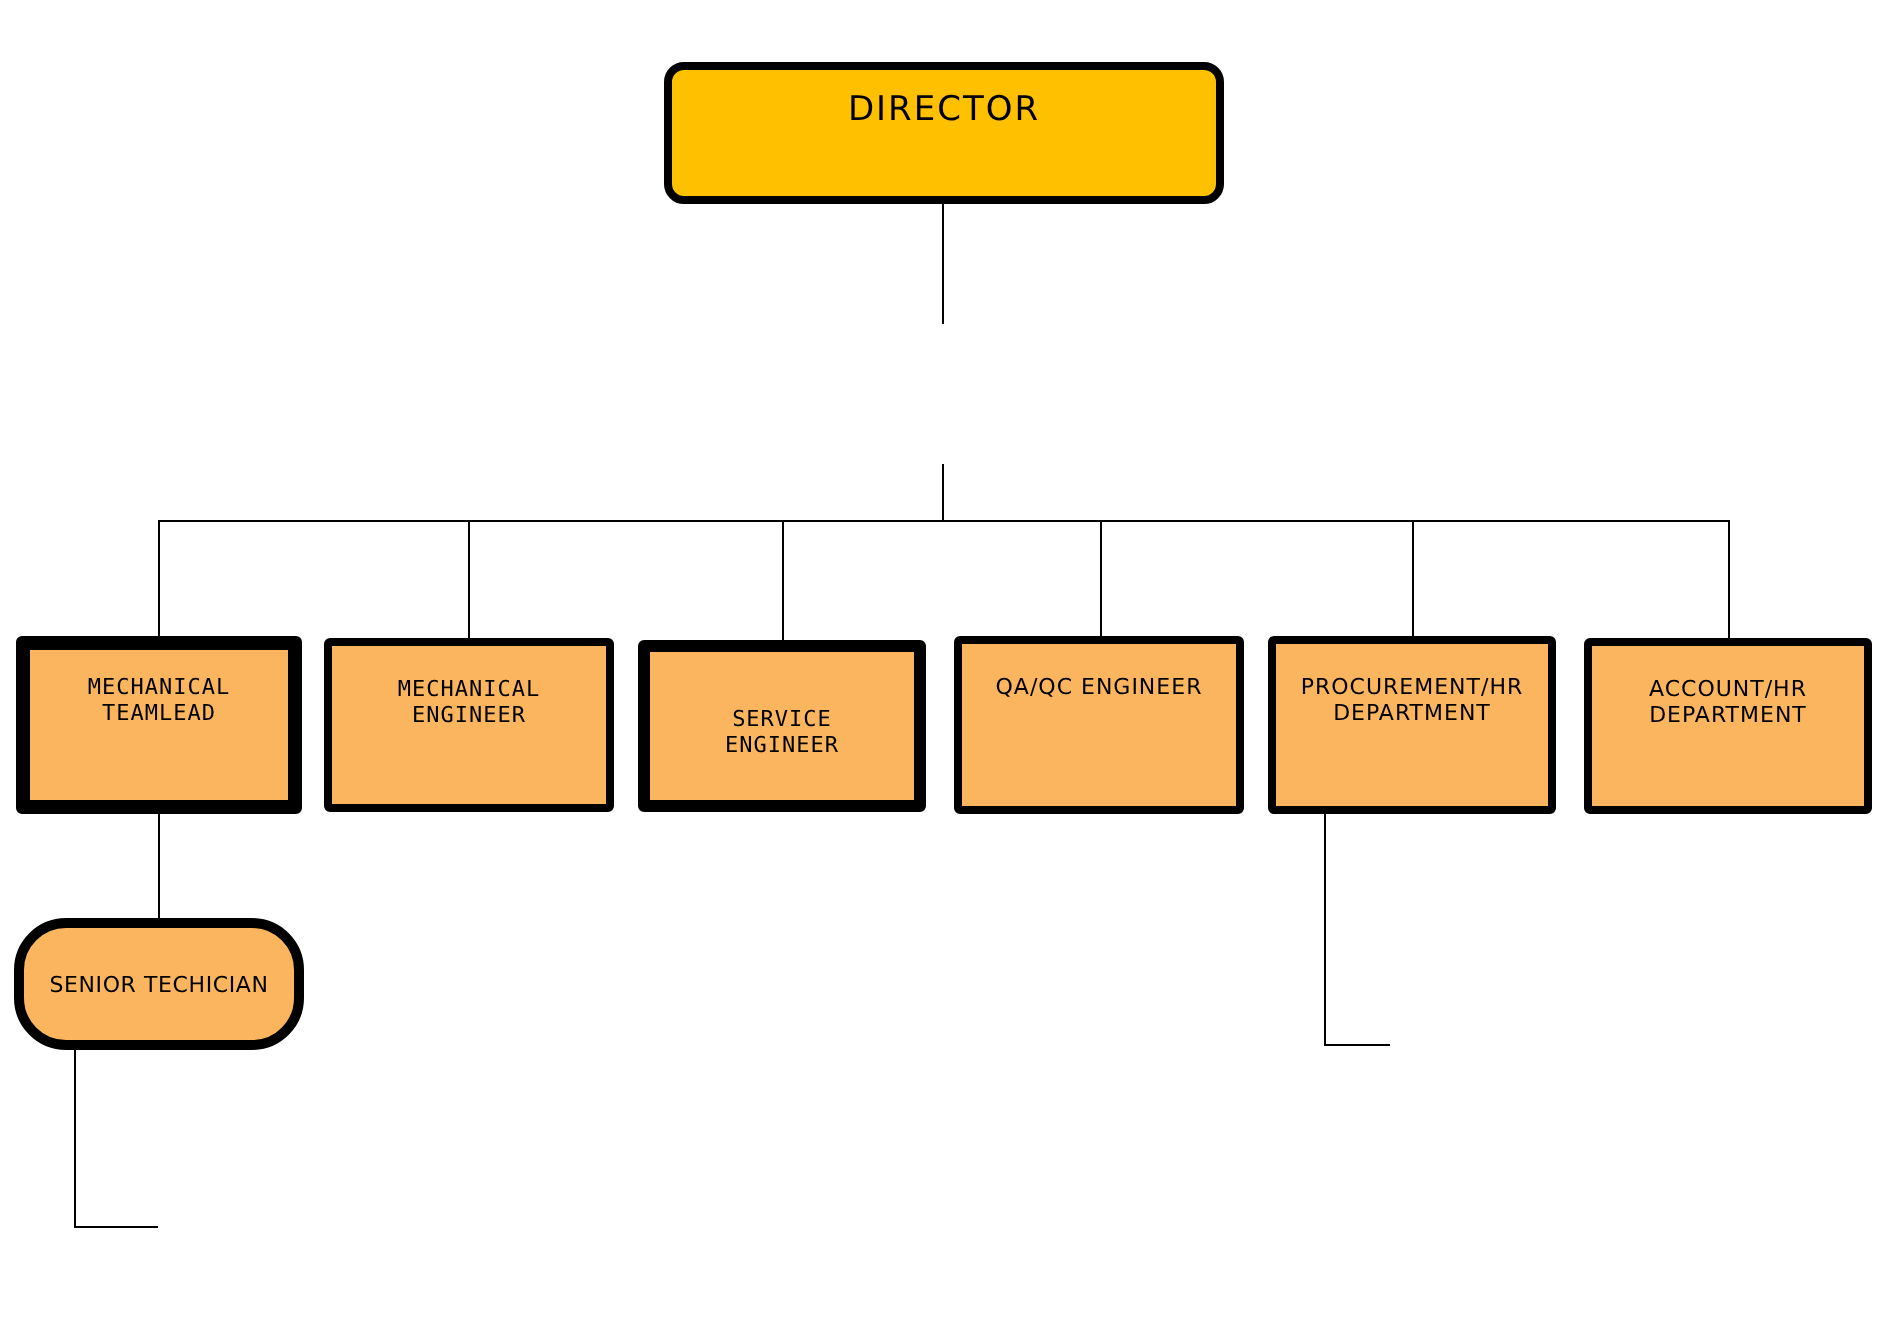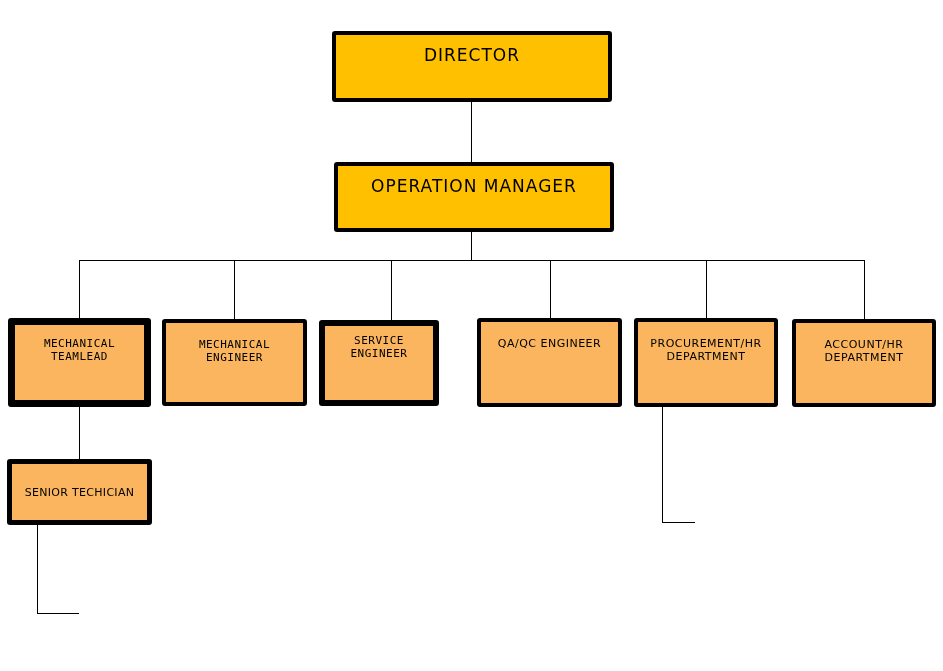--- a/index.html
+++ b/index.html
@@ -21,41 +21,41 @@
     box-sizing: border-box;
     border-style: solid;
     border-color: var(--border, #000000);
     border-radius: 3px;
     display: flex;
     justify-content: center;
     text-align: center;
     white-space: pre-line;
     line-height: 13px;
   }
-  .gold  { background: var(--gold, #FFC000); }
+  .gold  { background: var(--gold, #FFC000); border-radius: 10px; }
   .light { background: var(--light-orange, #FAB55E); text-align: center; }
   .f-sans { font-family: "DejaVu Sans", "Liberation Sans", sans-serif; }
   .f-mono { font-family: "DejaVu Sans Mono", "Liberation Mono", monospace; }
   .top-align { align-items: flex-start; }
-  .mid-align { align-items: center; }
+  .mid-align { align-items: center; border-radius: 26px; }
 
   .n-director {
     left: 332px; top: 31px; width: 280px; height: 71px;
     border-width: 4px; font-size: 17px; letter-spacing: 1px;
     line-height: 22px; padding-top: 9px;
   }
   .n-operation-manager {
     left: 334px; top: 162px; width: 280px; height: 70px;
     border-width: 4px; font-size: 17px; letter-spacing: 1px;
     line-height: 22px; padding-top: 9px;
   }
   .row3 { top: 318px; height: 89px; font-size: 11px; padding-top: 15px; letter-spacing: 0.5px; }
   .n-mechanical-teamlead { left: 8px;   width: 143px; border-width: 7px; padding-top: 12px; }
   .n-mechanical-engineer { left: 162px; top: 319px; width: 145px; height: 87px; border-width: 4px; }
-  .n-service-engineer    { left: 319px; top: 320px; width: 120px; height: 86px; border-width: 6px; padding-top: 8px; }
+  .n-service-engineer    { left: 319px; top: 320px; width: 144px; height: 86px; border-width: 6px; padding-top: 27px; }
   .n-qa-qc-engineer      { left: 477px; width: 145px; border-width: 4px; }
   .n-procurement-hr      { left: 634px; width: 144px; border-width: 4px; }
   .n-account-hr          { left: 792px; top: 319px; width: 144px; height: 88px; border-width: 4px; }
 
   .n-senior-techician {
     left: 7px; top: 459px; width: 145px; height: 66px;
     border-width: 5px; font-size: 11px; letter-spacing: 0.3px;
   }
   .n-junior-technician {
     left: 78px; top: 597px; width: 146px; height: 64px;
@@ -98,21 +98,20 @@
   <div class="line l-drop-proc"></div>
   <div class="line l-drop-acc"></div>
   <div class="line l-mt-senior"></div>
   <div class="line l-senior-down"></div>
   <div class="line l-senior-junior"></div>
   <div class="line l-proc-down"></div>
   <div class="line l-proc-admin"></div>
 
   <div class="node gold f-sans top-align n-director">DIRECTOR</div>
 
-  <div class="node gold f-sans top-align n-operation-manager">OPERATION MANAGER</div>
 
   <div class="node light f-mono top-align row3 n-mechanical-teamlead">MECHANICAL
 TEAMLEAD</div>
 
   <div class="node light f-mono top-align row3 n-mechanical-engineer">MECHANICAL
 ENGINEER</div>
 
   <div class="node light f-mono top-align row3 n-service-engineer">SERVICE
 ENGINEER</div>
 

